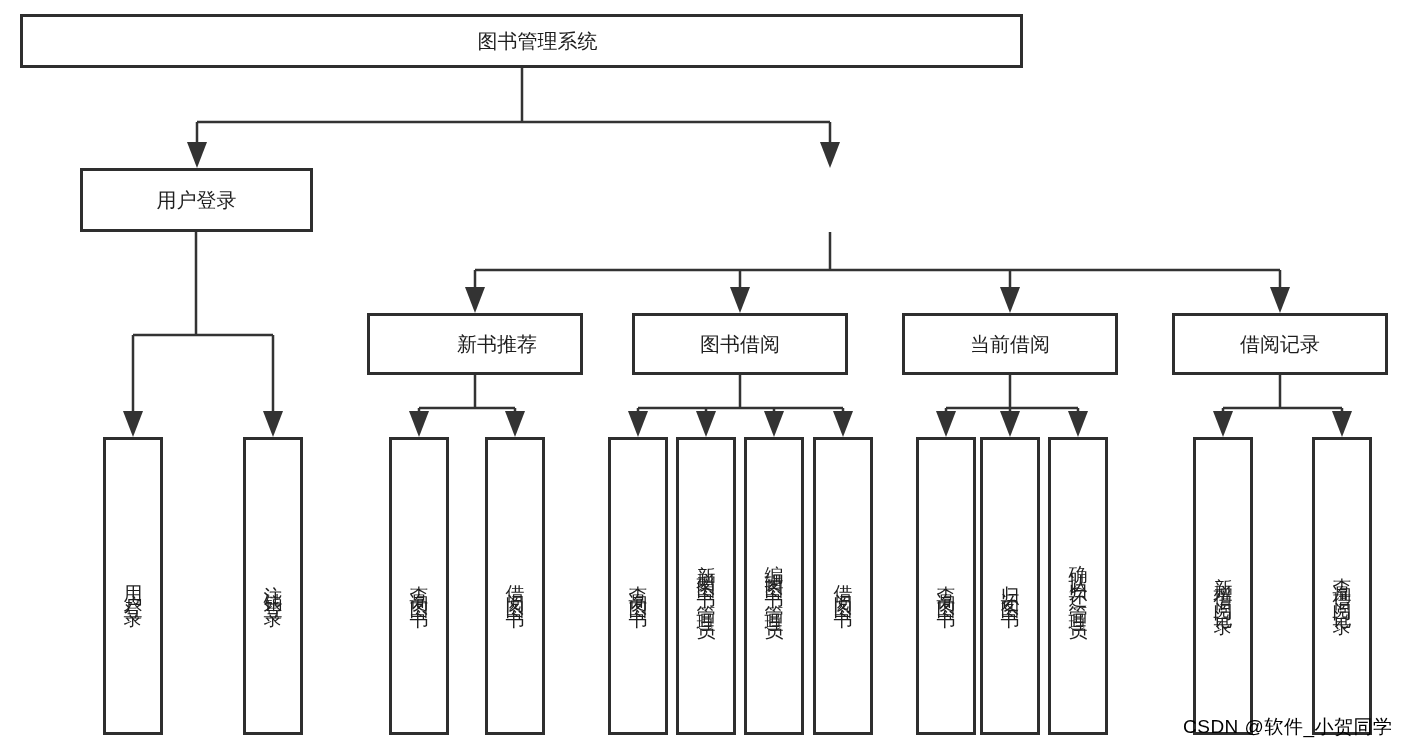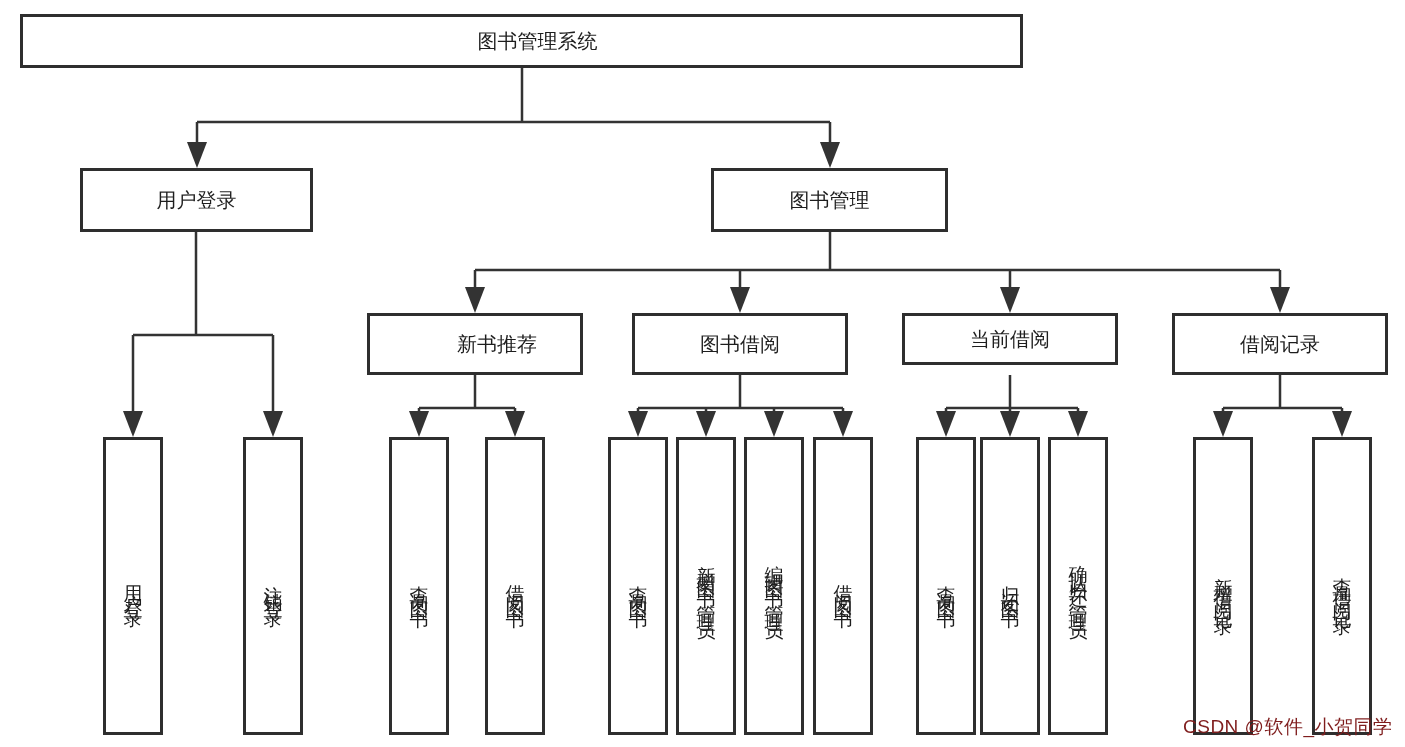--- a/index.html
+++ b/index.html
@@ -45,21 +45,21 @@
     letter-spacing: 8px;
     font-size: 19px;
     line-height: 1.05;
   }
   .watermark {
     position: absolute;
     left: 1183px;
     top: 714px;
     z-index: 3;
     font-size: 19px;
-    color: #7f1d1d;
+    color: #000000;
     white-space: nowrap;
     letter-spacing: 0.5px;
   }
 </style>
 </head>
 <body>
 
 <div class="canvas">
 
   <svg class="connectors" viewBox="0 0 1405 747" aria-hidden="true">
@@ -88,25 +88,24 @@
     <polygon points="936,411 956,411 946,437"></polygon>
     <polygon points="1000,411 1020,411 1010,437"></polygon>
     <polygon points="1068,411 1088,411 1078,437"></polygon>
     <polygon points="1213,411 1233,411 1223,437"></polygon>
     <polygon points="1332,411 1352,411 1342,437"></polygon>
   </svg>
 
   <div class="node" style="left:20px; top:14px; width:1003px; height:54px;padding-left:32px;">图书管理系统</div>
 
   <div class="node" style="left:80px; top:168px; width:233px; height:64px;">用户登录</div>
-  <div class="node" style="left:711px; top:168px; width:237px; height:64px;">图书管理</div>
 
   <div class="node" style="left:367px; top:313px; width:216px; height:62px;padding-left:44px;">新书推荐</div>
   <div class="node" style="left:632px; top:313px; width:216px; height:62px;">图书借阅</div>
-  <div class="node" style="left:902px; top:313px; width:216px; height:52px;">当前借阅</div>
+  <div class="node" style="left:902px; top:313px; width:216px; height:62px;">当前借阅</div>
   <div class="node" style="left:1172px; top:313px; width:216px; height:62px;">借阅记录</div>
 
   <div class="node vnode" style="left:103px; top:437px; width:60px; height:298px;">用户登录</div>
   <div class="node vnode" style="left:243px; top:437px; width:60px; height:298px;">注销登录</div>
 
   <div class="node vnode" style="left:389px; top:437px; width:60px; height:298px;">查询图书</div>
   <div class="node vnode" style="left:485px; top:437px; width:60px; height:298px;">借阅图书</div>
 
   <div class="node vnode" style="left:608px; top:437px; width:60px; height:298px;">查询图书</div>
   <div class="node vnode" style="left:676px; top:437px; width:60px; height:298px;">新增图书（管理员）</div>

